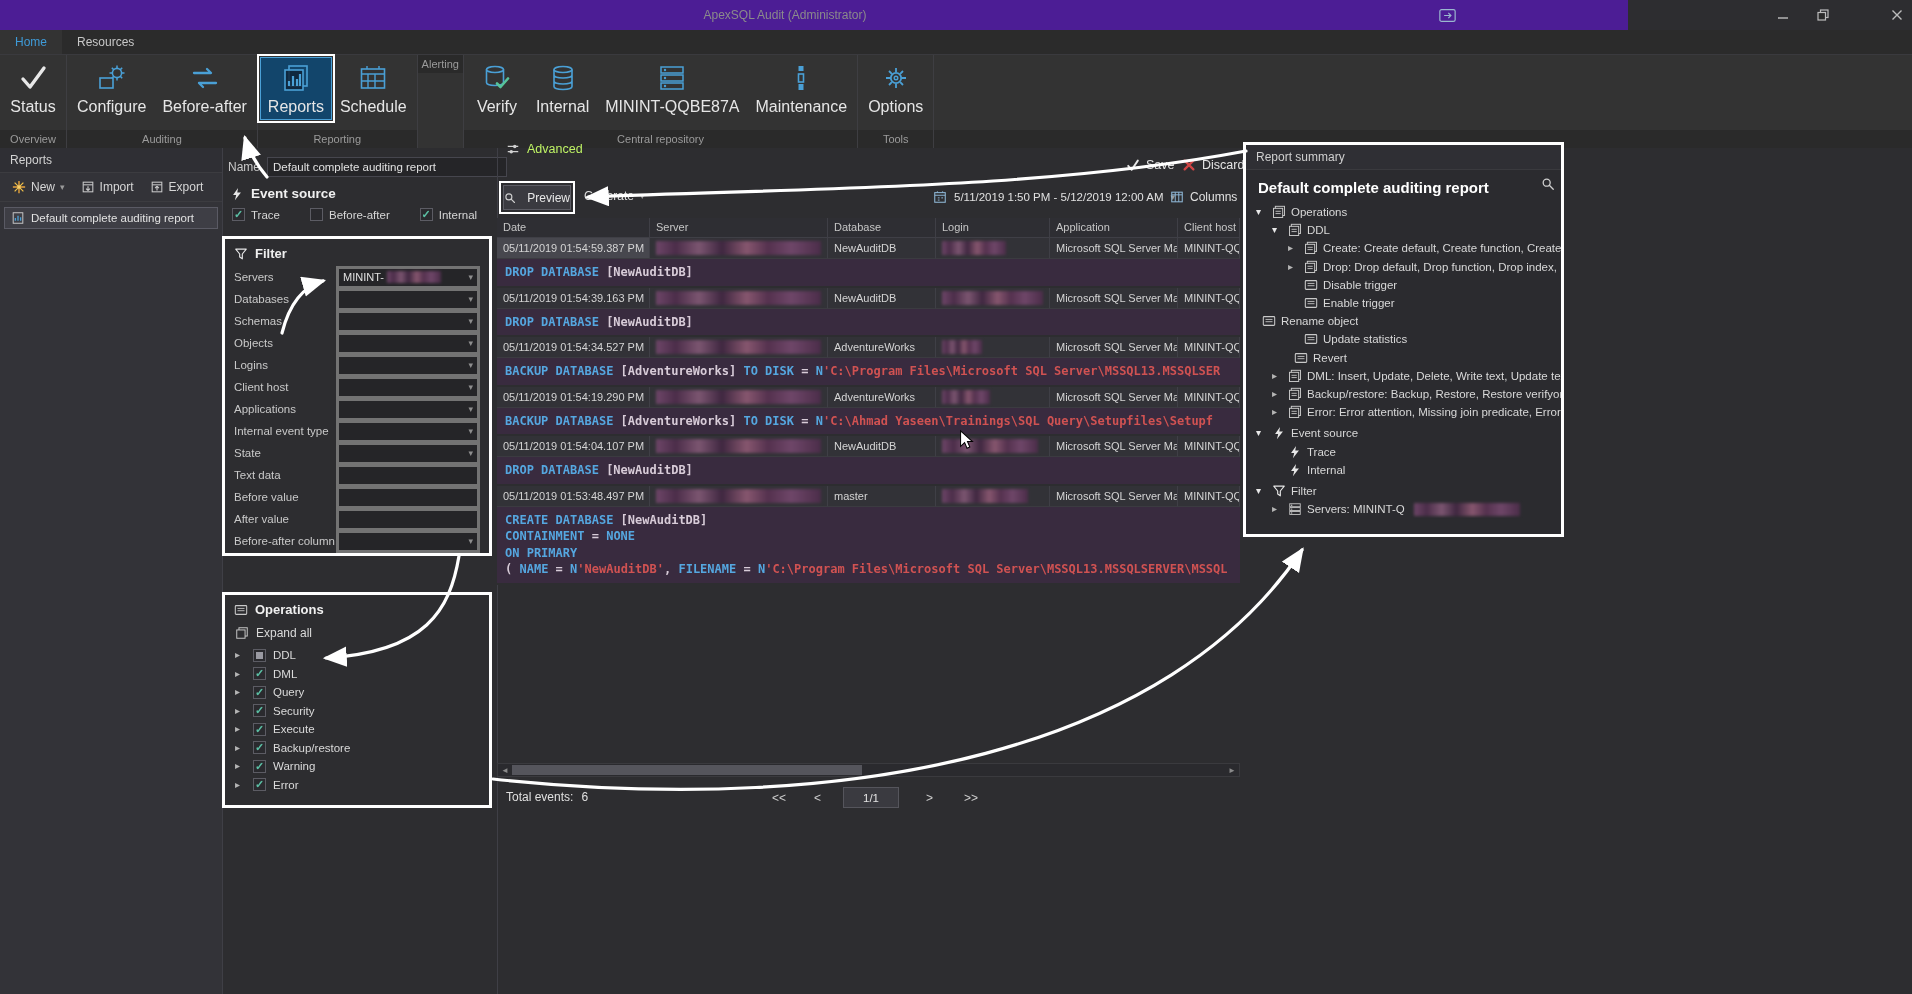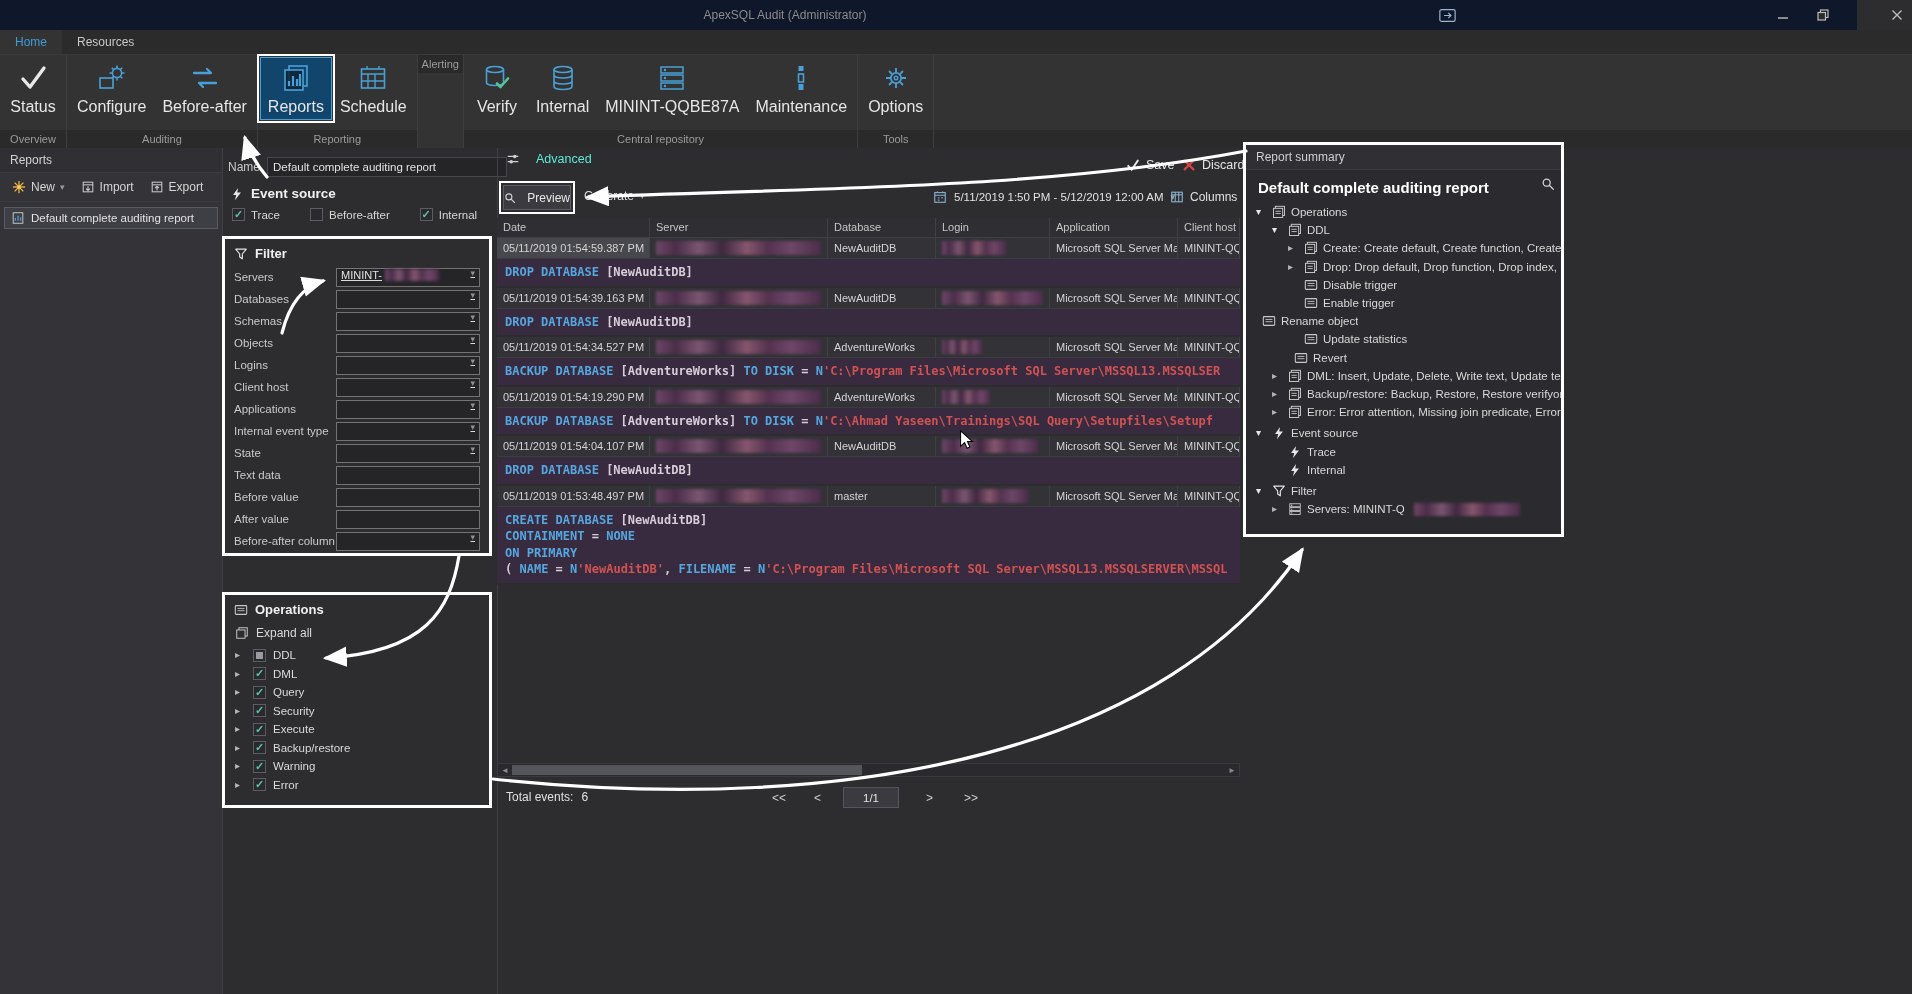--- a/index.html
+++ b/index.html
@@ -6,21 +6,21 @@
   body{width:1912px;height:994px;position:relative;overflow:hidden;background:#2d2d30;
        font-family:"Liberation Sans",sans-serif;color:#dcdcdc;-webkit-font-smoothing:antialiased;}
   .abs{position:absolute;}
   .icon{display:inline-flex;width:14px;height:14px;flex:0 0 auto;}
   .icon svg{width:100%;height:100%;}
   .icon.lg{width:30px;height:30px;}
   .icon.md{width:17px;height:17px;}
   .icon.sm{width:12px;height:12px;}
 
   
-  .titlebar{left:0;top:0;width:1857px;height:30px;background:#0f172a;text-align:center;}
+  .titlebar{left:0;top:0;width:1628px;height:30px;background:#4c1d95;text-align:center;}
   .title{position:absolute;left:785px;top:8px;transform:translateX(-50%);color:#8b8b8b;font-size:12px;white-space:nowrap;}
   .winbtn{position:absolute;top:4px;width:30px;height:22px;display:flex;align-items:center;justify-content:center;color:#bdbdbd;}
 
   
   .tabrow{left:0;top:30px;width:1912px;height:24px;background:#2b2b2b;border-bottom:1px solid #3a3a3e;}
   .tab{display:inline-block;height:24px;line-height:24px;padding:0 15px;font-size:12px;color:#c8c8c8;}
   .tab.active{color:#3f9bd8;background:#333333;}
 
   
   .ribbon{left:0;top:55px;width:1912px;height:93px;background:#333333;display:flex;align-items:stretch;}
@@ -53,34 +53,34 @@
   .escb{display:flex;align-items:center;gap:6px;font-size:11.5px;color:#d6d6d6;}
   .cb{width:13px;height:13px;background:#2a2a2e;border:1px solid #5c5c64;display:inline-flex;align-items:center;justify-content:center;
       font-size:11px;font-weight:bold;color:#5bbfa4;box-sizing:border-box;}
   .cb.partial::after{content:"";width:7px;height:7px;background:#9a9aa2;}
 
   .wbox{border:3px solid #ffffff;background:#2d2d30;box-sizing:border-box;}
   .filter-box{left:222px;top:236px;width:270px;height:320px;}
   .box-header{display:flex;align-items:center;gap:7px;padding:7px 9px 5px;font-size:13px;font-weight:bold;color:#f0f0f0;}
   .frow{display:flex;align-items:center;height:22px;padding:0 9px;}
   .flabel{width:102px;font-size:11.5px;color:#c9c9c9;white-space:nowrap;}
-  .fctrl{flex:1;height:17px;background:#252528;border:1px solid #737373;display:flex;align-items:flex-start;padding:0 4px;gap:3px;text-decoration:underline;}
+  .fctrl{flex:1;height:17px;background:#252528;border:3px solid #737373;display:flex;align-items:center;padding:0 4px;gap:3px;}
   .fctrl .dd{margin-left:auto;color:#8f8f8f;font-size:9px;line-height:1;}
   .fval{font-size:11px;color:#e0e0e0;white-space:nowrap;}
 
   .ops-box{left:222px;top:592px;width:270px;height:216px;}
   .expand-all{display:flex;align-items:center;gap:7px;padding:4px 10px 6px;font-size:12px;color:#dadada;}
   .oprow{display:flex;align-items:center;height:18.5px;padding:0 10px;gap:7px;font-size:11.5px;color:#dadada;}
   .tri{width:11px;color:#b5b5b5;font-size:10px;line-height:1;flex:0 0 auto;}
   .tri.open{color:#e8e8e8;}
   .tri.none{visibility:hidden;}
 
   
   .vline{left:497px;top:148px;width:1px;height:846px;background:#3f3f46;}
-  .advanced{left:506px;top:152px;display:flex;align-items:center;gap:16px;font-size:12.5px;color:#5eead4;}
+  .advanced{left:506px;top:142px;display:flex;align-items:center;gap:7px;font-size:12.5px;color:#bef264;}
   .save-btn{left:1126px;top:158px;display:flex;align-items:center;gap:6px;font-size:12.5px;color:#e4e4e4;}
   .discard-btn{left:1182px;top:158px;display:flex;align-items:center;gap:6px;font-size:12.5px;color:#e4e4e4;}
   .preview-btn{left:503px;top:185px;width:68px;height:25px;background:#3a3a40;border:1px solid #5c5c64;
                display:flex;align-items:center;justify-content:space-between;gap:5px;font-size:12px;color:#e8e8e8;
                outline:2.5px solid #ffffff;outline-offset:2px;box-sizing:border-box;}
   .generate-btn{left:584px;top:189px;display:flex;align-items:center;gap:6px;font-size:12px;color:#e0e0e0;}
   .generate-btn .dd,.columns-btn .dd,.daterange .dd{color:#9a9a9a;font-size:9px;}
   .daterange{left:933px;top:190px;display:flex;align-items:center;gap:7px;font-size:11.5px;color:#e0e0e0;white-space:nowrap;}
   .columns-btn{left:1170px;top:190px;display:flex;align-items:center;gap:6px;font-size:12px;color:#e0e0e0;}
 

